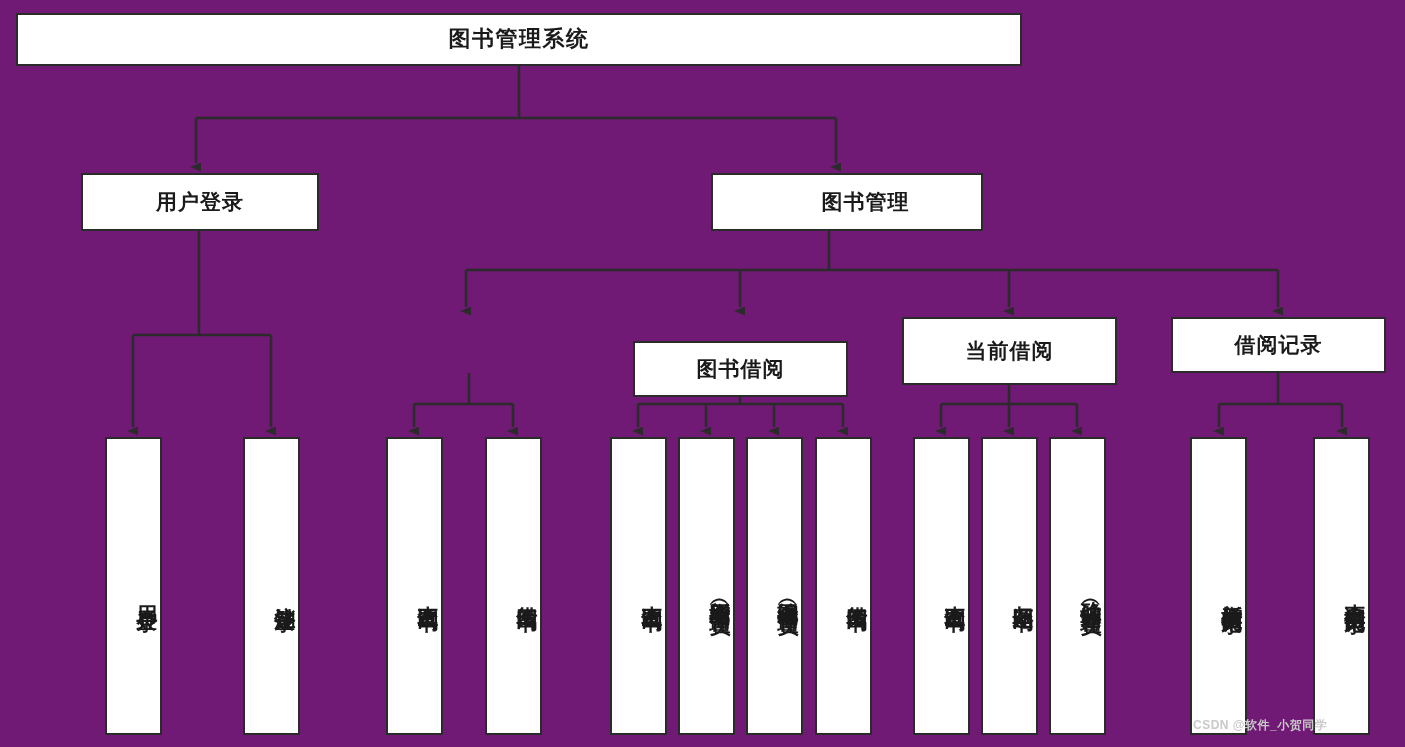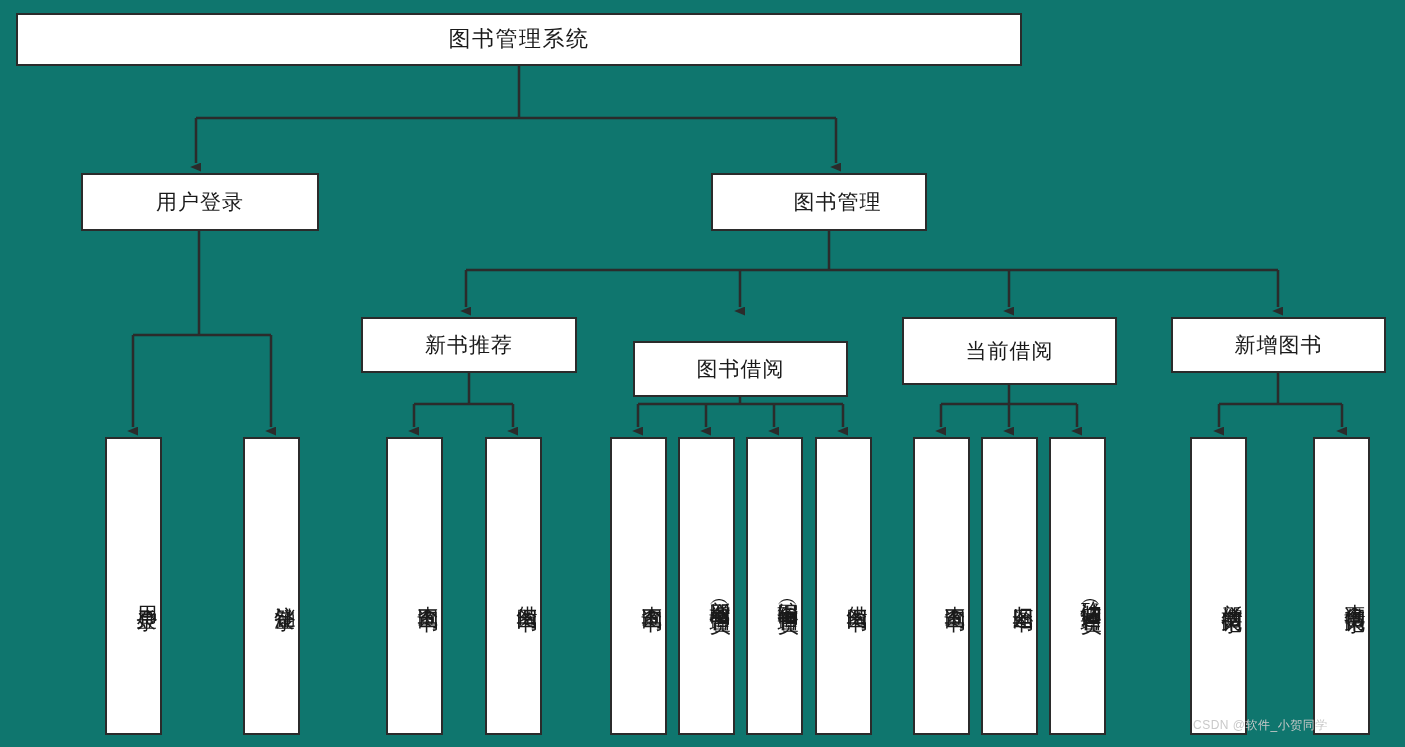--- a/index.html
+++ b/index.html
@@ -8,22 +8,23 @@
     padding: 0;
     background: #ffffff;
   }
   body {
     font-family: "Liberation Sans", "DejaVu Sans", sans-serif;
   }
   #diagram {
     position: relative;
     width: 1405px;
     height: 747px;
-    background: #0f766e;
+    background: #701a75;
     overflow: hidden;
+    font-weight: bold;
   }
   #edges {
     position: absolute;
     left: 0;
     top: 0;
     width: 1405px;
     height: 747px;
     pointer-events: none;
   }
   .node {
@@ -118,29 +119,28 @@
       <path d="M1219,404 L1342,404"></path>
       <path d="M1219,404 L1219,427" marker-end="url(#arrow)"></path>
       <path d="M1342,404 L1342,427" marker-end="url(#arrow)"></path>
     </g>
   </svg>
 
   <div class="node node-h node-root" style="left:16px; top:13px; width:1006px; height:53px;">图书管理系统</div>
 
   <div class="node node-h" style="left:81px; top:173px; width:238px; height:58px;">用户登录</div>
 
-  <div class="node node-h" style="left:711px; top:173px; width:216px; height:58px;padding-left:37px;">图书管理</div>
+  <div class="node node-h" style="left:711px; top:173px; width:272px; height:58px;padding-left:37px;">图书管理</div>
 
-  <div class="node node-h" style="left:361px; top:317px; width:216px; height:56px;">新书推荐</div>
 
   <div class="node node-h" style="left:633px; top:317px; width:215px; height:56px;margin-top:24px;">图书借阅</div>
 
   <div class="node node-h" style="left:902px; top:317px; width:215px; height:68px;">当前借阅</div>
 
-  <div class="node node-h" style="left:1171px; top:317px; width:215px; height:56px;">新增图书</div>
+  <div class="node node-h" style="left:1171px; top:317px; width:215px; height:56px;">借阅记录</div>
 
   <div class="node node-v" style="left:105px; top:437px; width:57px; height:298px;">用户登录</div>
 
   <div class="node node-v" style="left:243px; top:437px; width:57px; height:298px;">注销登录</div>
 
   <div class="node node-v" style="left:386px; top:437px; width:57px; height:298px;">查询图书</div>
 
   <div class="node node-v" style="left:485px; top:437px; width:57px; height:298px;">借阅图书</div>
 
   <div class="node node-v" style="left:610px; top:437px; width:57px; height:298px;">查询图书</div>

